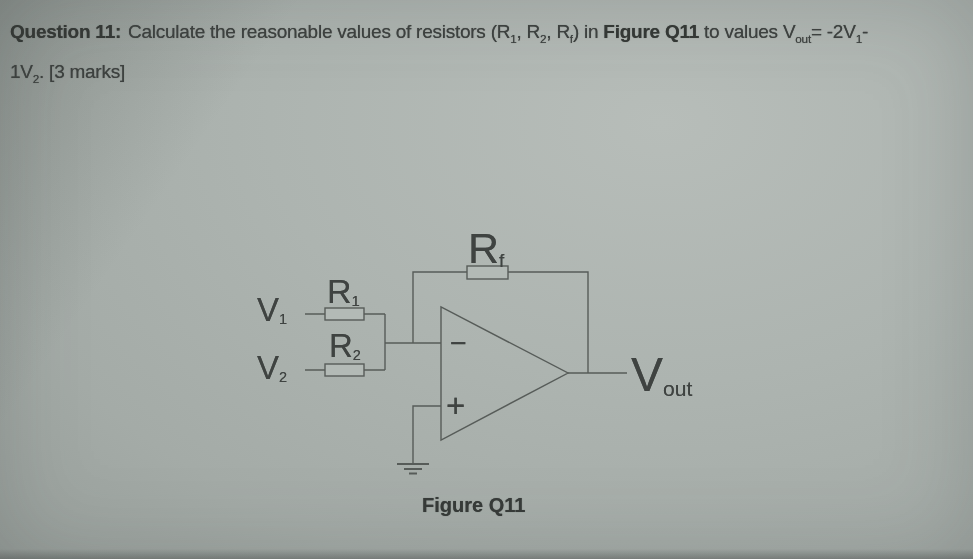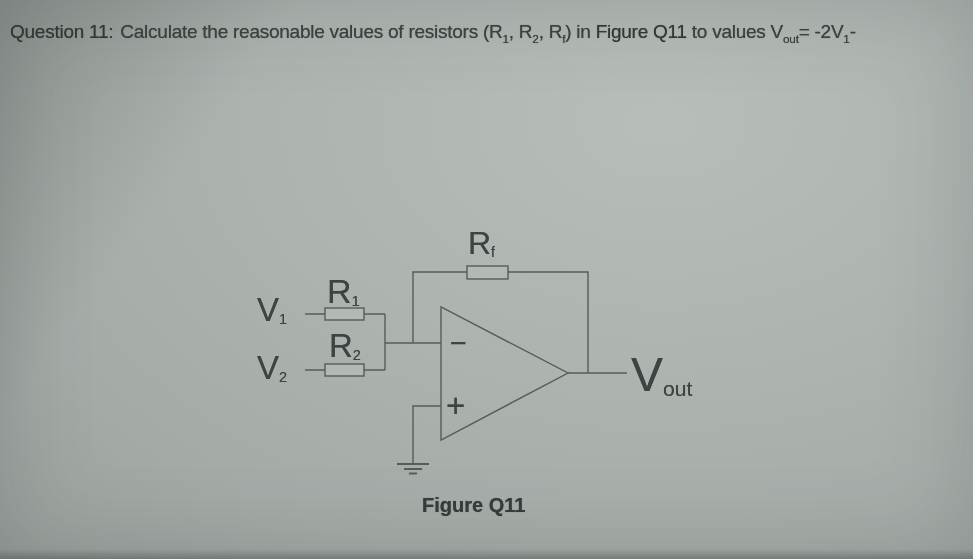--- a/index.html
+++ b/index.html
@@ -16,21 +16,21 @@
     box-shadow: inset 0 0 90px rgba(60,66,62,0.22);
     color:#3a3e3c;
   }
   .qline{
     position:absolute;left:10px;
     font-size:19px;letter-spacing:-0.25px;line-height:1.25;
     color:#3d413f;
     text-shadow:0 0 0.7px rgba(61,65,63,0.85);
     white-space:nowrap;
   }
-  .b{font-weight:normal;color:#343835;margin-top:36px;}
+  .b{font-weight:bold;color:#343835;margin-top:36px;}
   .qline sub{font-size:0.62em;line-height:0;}
   .q-label{margin-right:7px;}
   .blank{
     display:inline-block;width:176px;height:14px;
     border-bottom:2px solid #3a3e3c;vertical-align:baseline;
     margin-left:4px;
   }
   
   .cl{
     position:absolute;color:#41454333;
@@ -47,20 +47,23 @@
 </style>
 </head>
 <body>
 
 <div class="photo">
 
   <div class="qline" style="top:20px;">
     <span class="b q-label">Question 11:</span><span>Calculate the reasonable values of resistors (R</span><sub>1</sub><span>, R</span><sub>2</sub><span>, R</span><sub>f</sub><span>) in </span><span class="b">Figure Q11</span><span> to values V</span><sub>out</sub><span>= -2V</span><sub>1</sub><span>-</span>
   </div>
 
+  <div class="qline" style="top:60px;">
+    <span>1V</span><sub>2</sub><span>. [3 marks]</span>
+  </div>
 
 
   <svg class="circuit" width="973" height="559" viewBox="0 0 973 559">
     <g fill="none" stroke="#575c59" stroke-width="1.4">
 
       <path d="M413,343 L413,272 L588,272 L588,373"></path>
 
       <path d="M305,314 L385,314"></path>
 
       <path d="M305,370 L385,370"></path>
@@ -82,21 +85,21 @@
       </g>
 
       <g fill="#b3bab6">
         <rect x="467" y="266" width="41" height="13"></rect>
         <rect x="325" y="308" width="39" height="12"></rect>
         <rect x="325" y="364" width="39" height="12"></rect>
       </g>
     </g>
   </svg>
 
-  <div class="cl" style="left:468px;top:227px;font-size:32px;"><span>R</span><span class="csub">f</span></div>
+  <div class="cl" style="left:468px;top:227px;font-size:43px;"><span>R</span><span class="csub">f</span></div>
 
   <div class="cl" style="left:327px;top:274px;font-size:34px;"><span>R</span><span class="csub">1</span></div>
 
   <div class="cl" style="left:257px;top:293px;font-size:33px;"><span>V</span><span class="csub">1</span></div>
 
   <div class="cl" style="left:329px;top:329px;font-size:33px;"><span>R</span><span class="csub">2</span></div>
 
   <div class="cl" style="left:257px;top:351px;font-size:33px;"><span>V</span><span class="csub">2</span></div>
 
   <div class="cl" style="left:631px;top:351px;font-size:48px;"><span>V</span><span class="csub">out</span></div>

